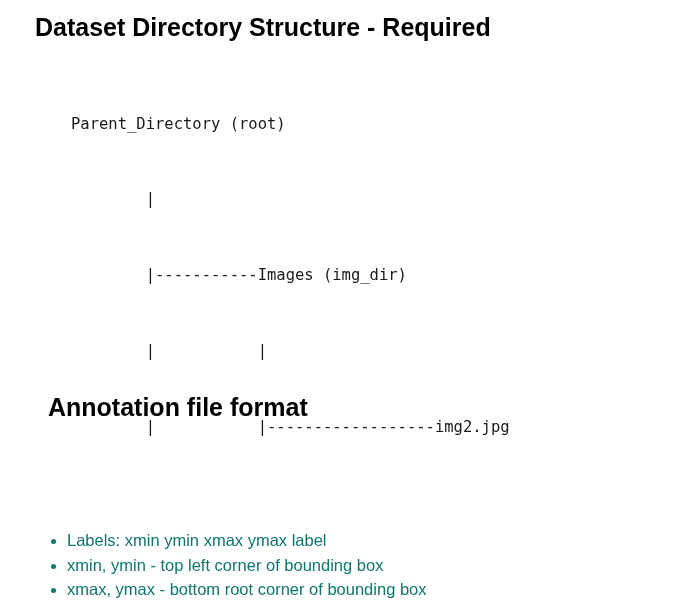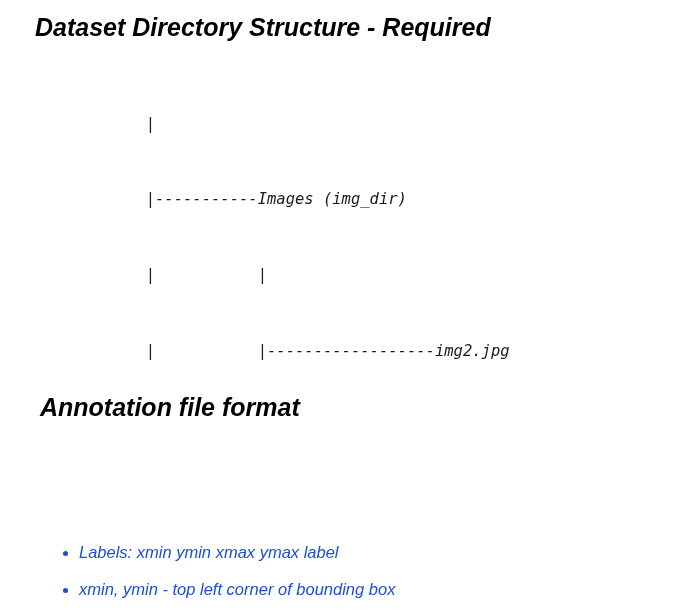--- a/index.html
+++ b/index.html
@@ -13,42 +13,41 @@
     position: relative;
     font-family: "Liberation Sans", sans-serif;
     color: #000000;
     overflow: hidden;
   }
 
   .page {
     position: relative;
     width: 694px;
     height: 451px;
-    font-style: italic;
   }
 
   h1.section-heading {
     position: absolute;
     margin: 0;
     font-family: "Liberation Sans", sans-serif;
     font-weight: bold;
     font-size: 25px;
     line-height: 30px;
     letter-spacing: 0px;
     color: #000000;
     white-space: pre;
   }
 
   #heading-structure {
     left: 35px;
     top: 12px;
   }
 
   #heading-annotation {
-    left: 40px;
+    left: 48px;
     top: 392px;
   }
 
   .mono-block {
     position: absolute;
     font-family: "DejaVu Sans Mono", "Liberation Mono", monospace;
     font-size: 15.5px;
     line-height: 25.3px;
     color: #1a1a1a;
     white-space: pre;
@@ -77,37 +76,38 @@
     top: 528px;
     margin: 0;
     padding: 0 0 0 31px;
     list-style-type: disc;
   }
 
   ul.bullet-list li {
     font-family: "Liberation Sans", sans-serif;
     font-size: 16.5px;
     line-height: 24.6px;
-    color: #1d4ed8;
+    color: #0f766e;
     white-space: pre;
-    margin: 12px;
+    margin: 0;
     padding: 0;
   }
   ul.bullet-list li::marker {
     font-size: 15px;
   }
 </style>
 </head>
 <body>
 
 <div class="page">
 
   <h1 class="section-heading" id="heading-structure">Dataset Directory Structure - Required</h1>
 
   <div class="mono-block" id="tree-block">
+    <span class="tree-line">Parent_Directory (root)</span>
     <span class="tree-line">        |</span>
     <span class="tree-line">        |-----------Images (img_dir)</span>
     <span class="tree-line">        |           |</span>
     <span class="tree-line">        |           |------------------img2.jpg</span>
     
     
     
   </div>
 
   <h1 class="section-heading" id="heading-annotation">Annotation file format</h1>

